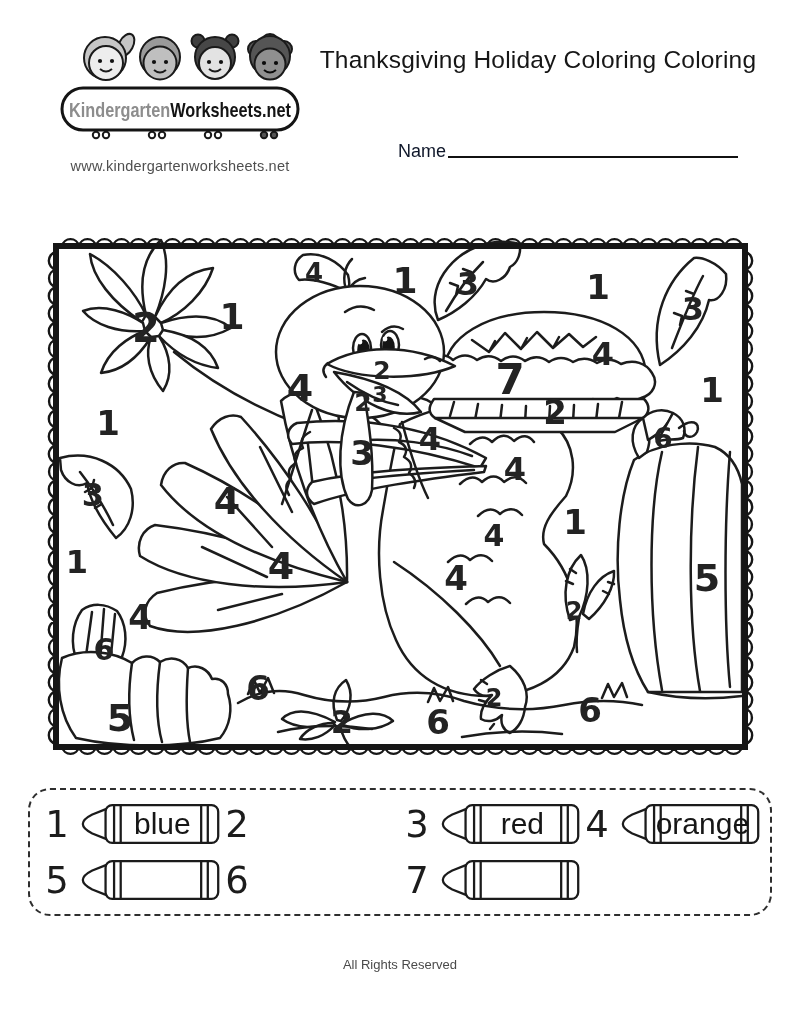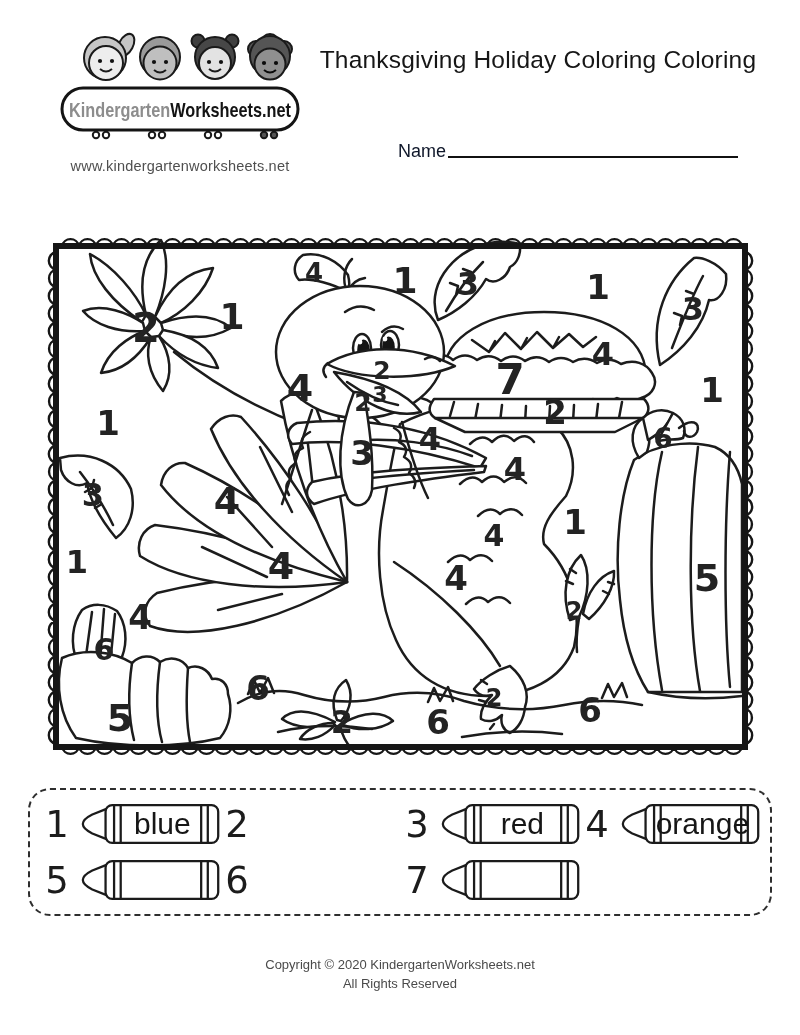--- a/index.html
+++ b/index.html
@@ -346,16 +346,15 @@
       <span class="key-num">7</span>
       <div class="crayon">
         <svg viewBox="0 0 150 48">
             <use href="#crayon-shape"></use>
           </svg>
       </div>
     </div>
   </div>
 
   <div class="copyright">
-    <div>Copyright © 2020 KindergartenWorksheets.net</div>
     <div>All Rights Reserved</div>
   </div>
 </div>
 
 </body></html>

